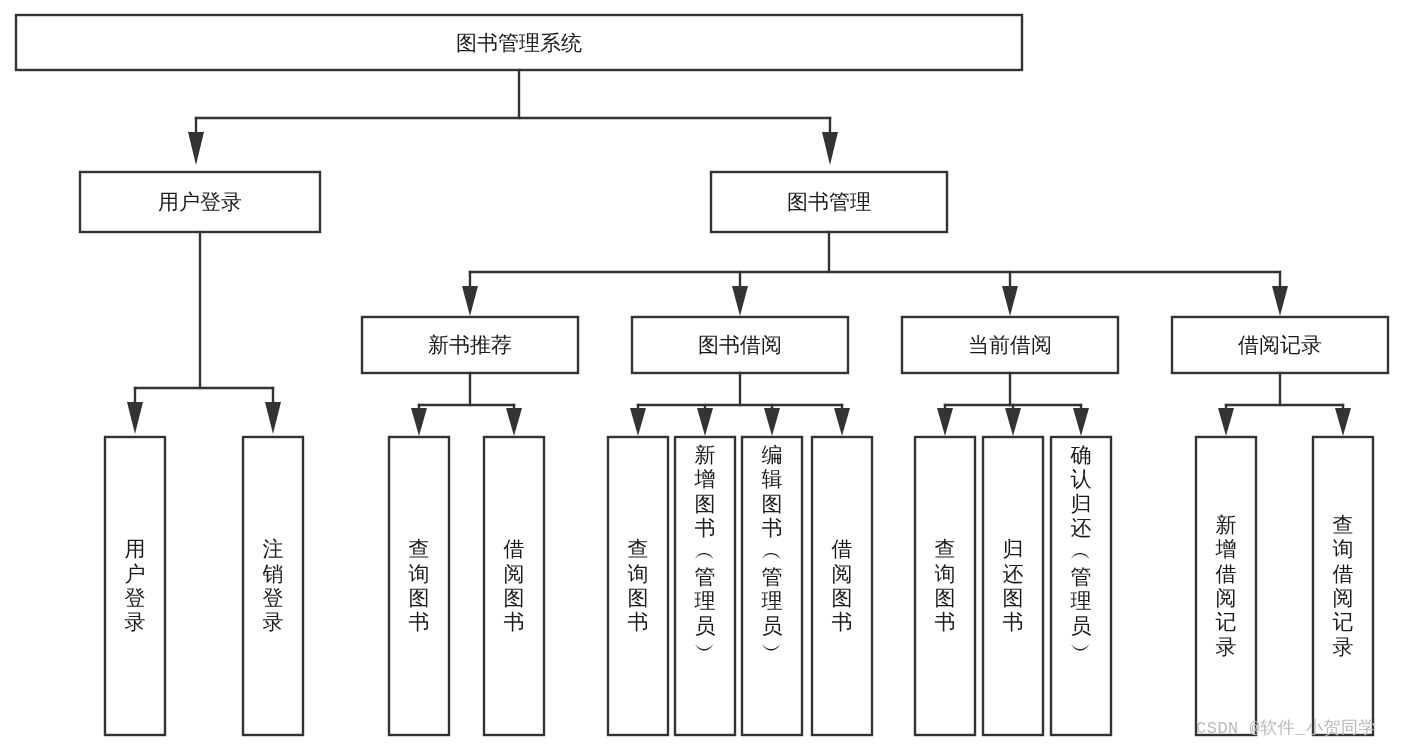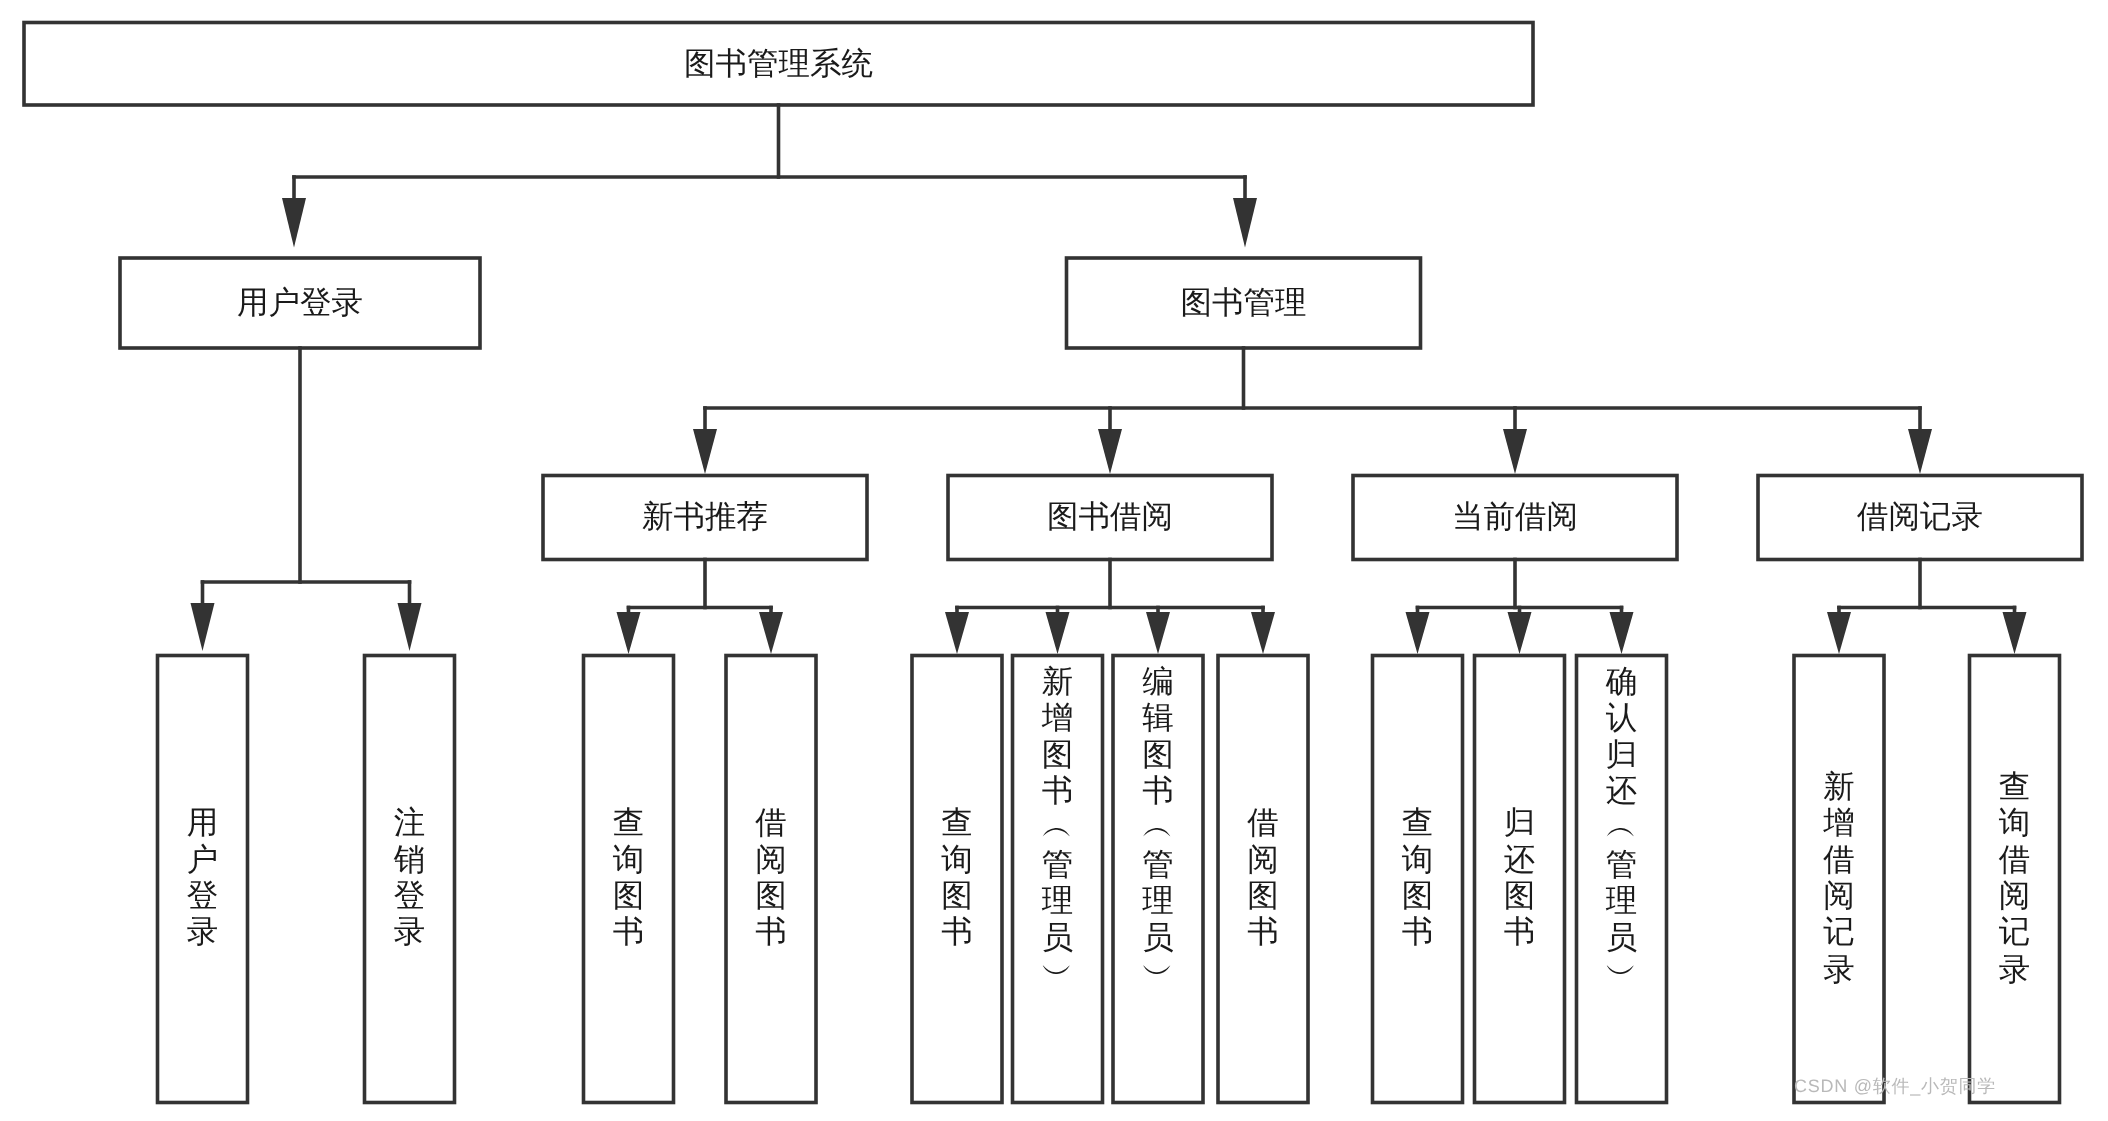--- a/index.html
+++ b/index.html
@@ -66,22 +66,22 @@
     font-family: "Liberation Sans", "DejaVu Sans", sans-serif;
     font-size: 21px;
     line-height: 1.16;
     color: #1a1a1a;
     text-align: center;
     white-space: pre;
     pointer-events: none;
   }
   .watermark {
     position: absolute;
-    font-family: Liberation Sans, sans-serif;
-    font-size: 12px;
+    font-family: Liberation Mono, monospace;
+    font-size: 17px;
     color: #b9b9b9;
     letter-spacing: 0.5px;
     white-space: nowrap;
   }
 </style>
 </head>
 <body>
 
 <div id="diagram-root">
 

